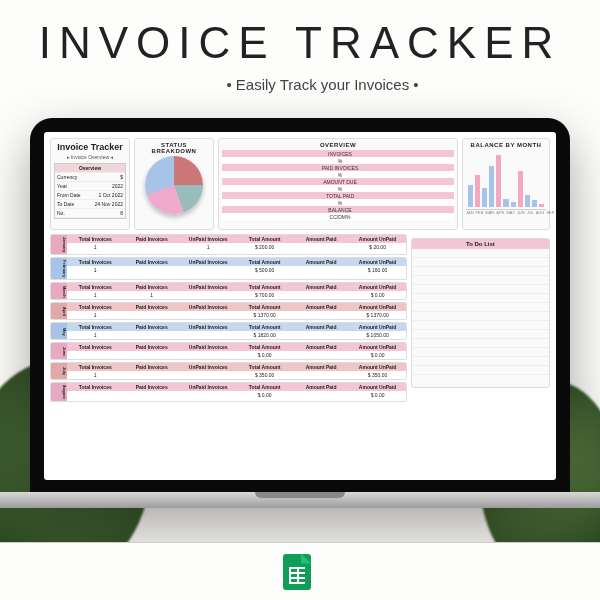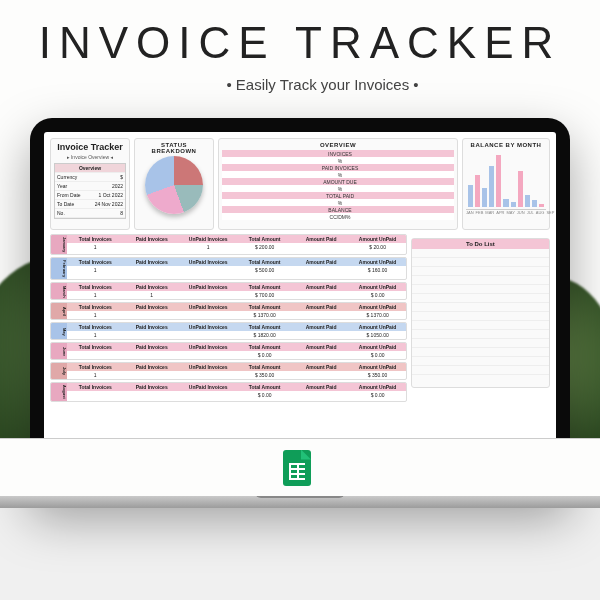--- a/index.html
+++ b/index.html
@@ -1,18 +1,18 @@
 <!DOCTYPE html>
 <html><head>
 <meta charset="utf-8">
 <style>
 * { margin:0; padding:0; box-sizing:border-box; }
 body { width:600px; height:600px; font-family:Arial,sans-serif; background:#f0f0f0; position:relative; overflow:hidden; }
 
-.product-image { width:600px; height:496px; position:relative; background:linear-gradient(#fdfdfc 0%, #fdfdfc 60%, #e8e6e0 100%); }
+.product-image { width:600px; height:600px; position:relative; background:linear-gradient(#fdfdfc 0%, #fdfdfc 60%, #e8e6e0 100%); }
 
 .title-banner { position:absolute; top:0; left:0; right:0; height:130px; background:#fdfdfc; text-align:center; padding-top:18px; }
 .title-banner .main-title { font-family:'Arial Narrow',Arial,sans-serif; font-size:44px; letter-spacing:8px; font-weight:400; color:#222; }
 .title-banner .sub-title { font-size:15px; color:#444; margin-top:8px;margin-left:45px; }
 
 .laptop { position:absolute; top:118px; left:-20px; right:-20px; height:430px; }
 .laptop-bezel { position:absolute; top:0; left:50px; right:50px; height:380px; background:#0a0a0a; border-radius:22px 22px 6px 6px; padding:14px 14px 18px 14px; box-shadow:0 20px 50px rgba(0,0,0,0.35); }
 .laptop-screen { width:100%; height:100%; background:#fff; border-radius:3px; overflow:hidden; font-size:7px; color:#222; padding:6px; position:relative; }
 .laptop-base { position:absolute; bottom:40px; left:0; right:0; height:16px; background:linear-gradient(#d8d8d8,#9c9c9c); border-radius:0 0 18px 18px; }
 .laptop-base::before { content:""; position:absolute; top:0; left:50%; transform:translateX(-50%); width:90px; height:6px; background:#888; border-radius:0 0 6px 6px; }

